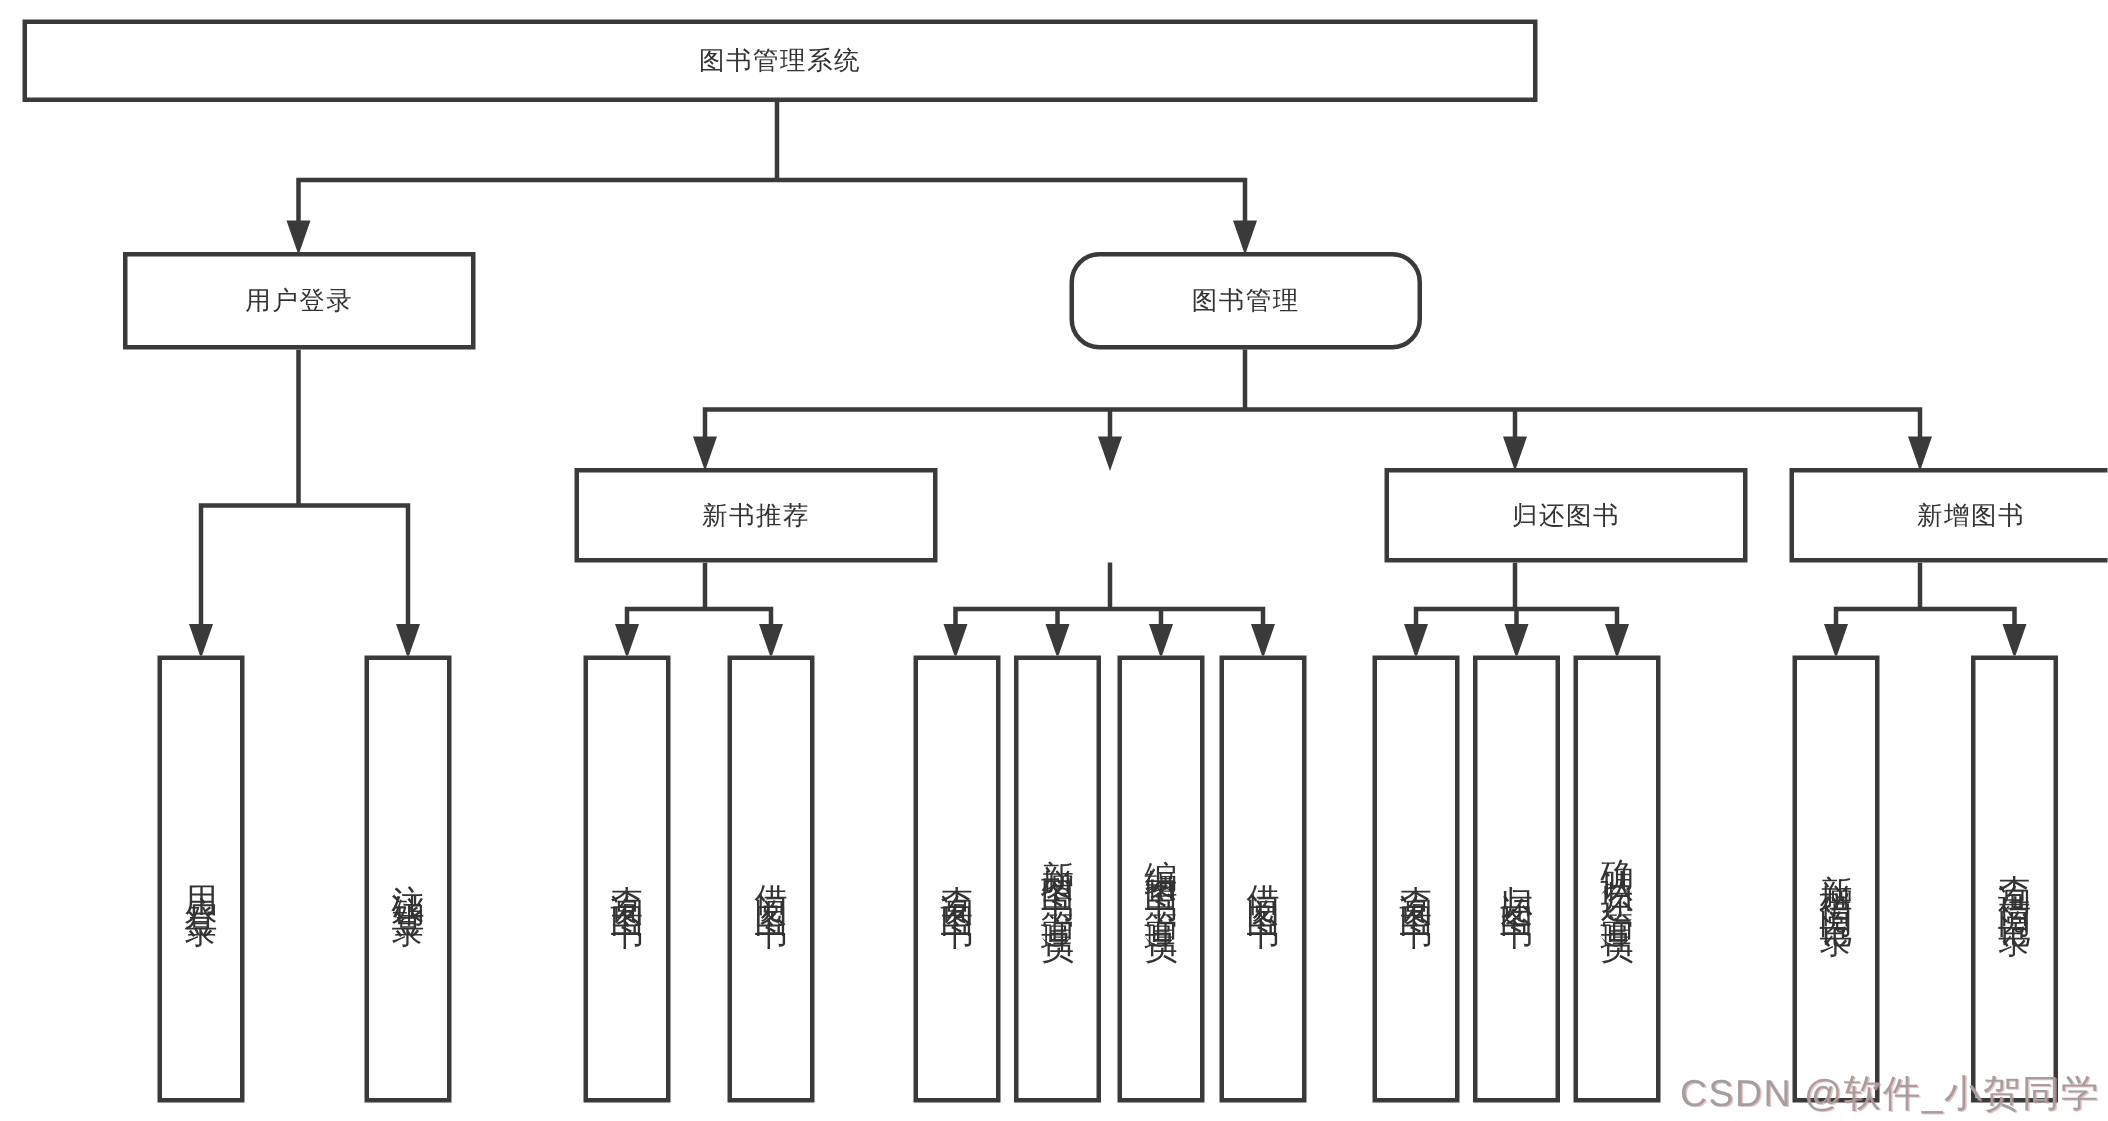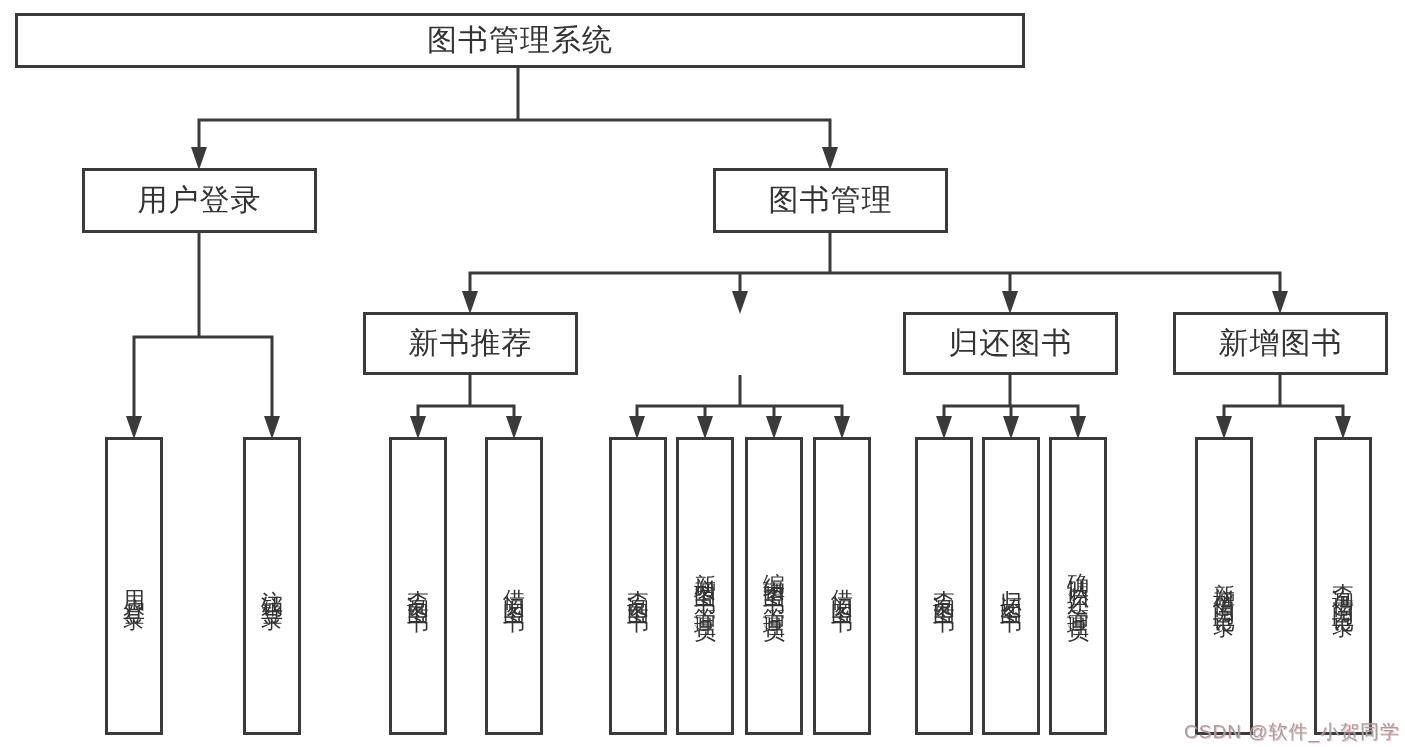--- a/index.html
+++ b/index.html
@@ -27,41 +27,41 @@
   }
   .box {
     position: absolute;
     box-sizing: border-box;
     border: 3px solid #3a3a3a;
     background: #ffffff;
     color: #333333;
     display: flex;
     align-items: center;
     justify-content: center;
-    font-size: 30px;
+    font-size: 17px;
     letter-spacing: 1px;
     z-index: 2;
   }
   .v {
     writing-mode: vertical-rl;
     text-orientation: mixed;
     letter-spacing: 7px;
     top: 437px;
     width: 58px;
     height: 298px;
     font-size: 22px;
     line-height: 1;
   }
   
   .n-root        { left: 15px;  top: 13px;  width: 1010px; height: 55px; }
   
   .n-userlogin   { left: 82px;  top: 168px; width: 235px; height: 65px; }
-  .n-bookmgmt    { left: 713px; top: 168px; width: 235px; height: 65px; }
+  .n-bookmgmt    { left: 713px; top: 168px; width: 235px; height: 65px; border-radius: 20px; }
   
-  .n-l3 { top: 312px; width: 215px; height: 63px; }
+  .n-l3 { top: 312px; width: 242px; height: 63px; margin-left: 20px; }
   .n-newrec      { left: 363px; }
   .n-borrow      { left: 633px; }
   .n-current     { left: 903px; }
   .n-records     { left: 1173px; }
   
   .v0  { left: 105px; }
   .v1  { left: 243px; }
   .v2  { left: 389px; }
   .v3  { left: 485px; }
   .v4  { left: 609px; }
@@ -70,21 +70,21 @@
   .v7  { left: 813px; }
   .v8  { left: 915px; }
   .v9  { left: 982px; }
   .v10 { left: 1049px; }
   .v11 { left: 1195px; }
   .v12 { left: 1314px; }
   .watermark {
     position: absolute;
     right: 5px;
     bottom: 2px;
-    font-size: 19px;
+    font-size: 25px;
     color: #a0a0a0;
     text-shadow: 1px 1px 0 rgba(238, 140, 140, 0.55);
     letter-spacing: 1px;
     z-index: 3;
     white-space: nowrap;
   }
 </style>
 </head>
 <body>
 

